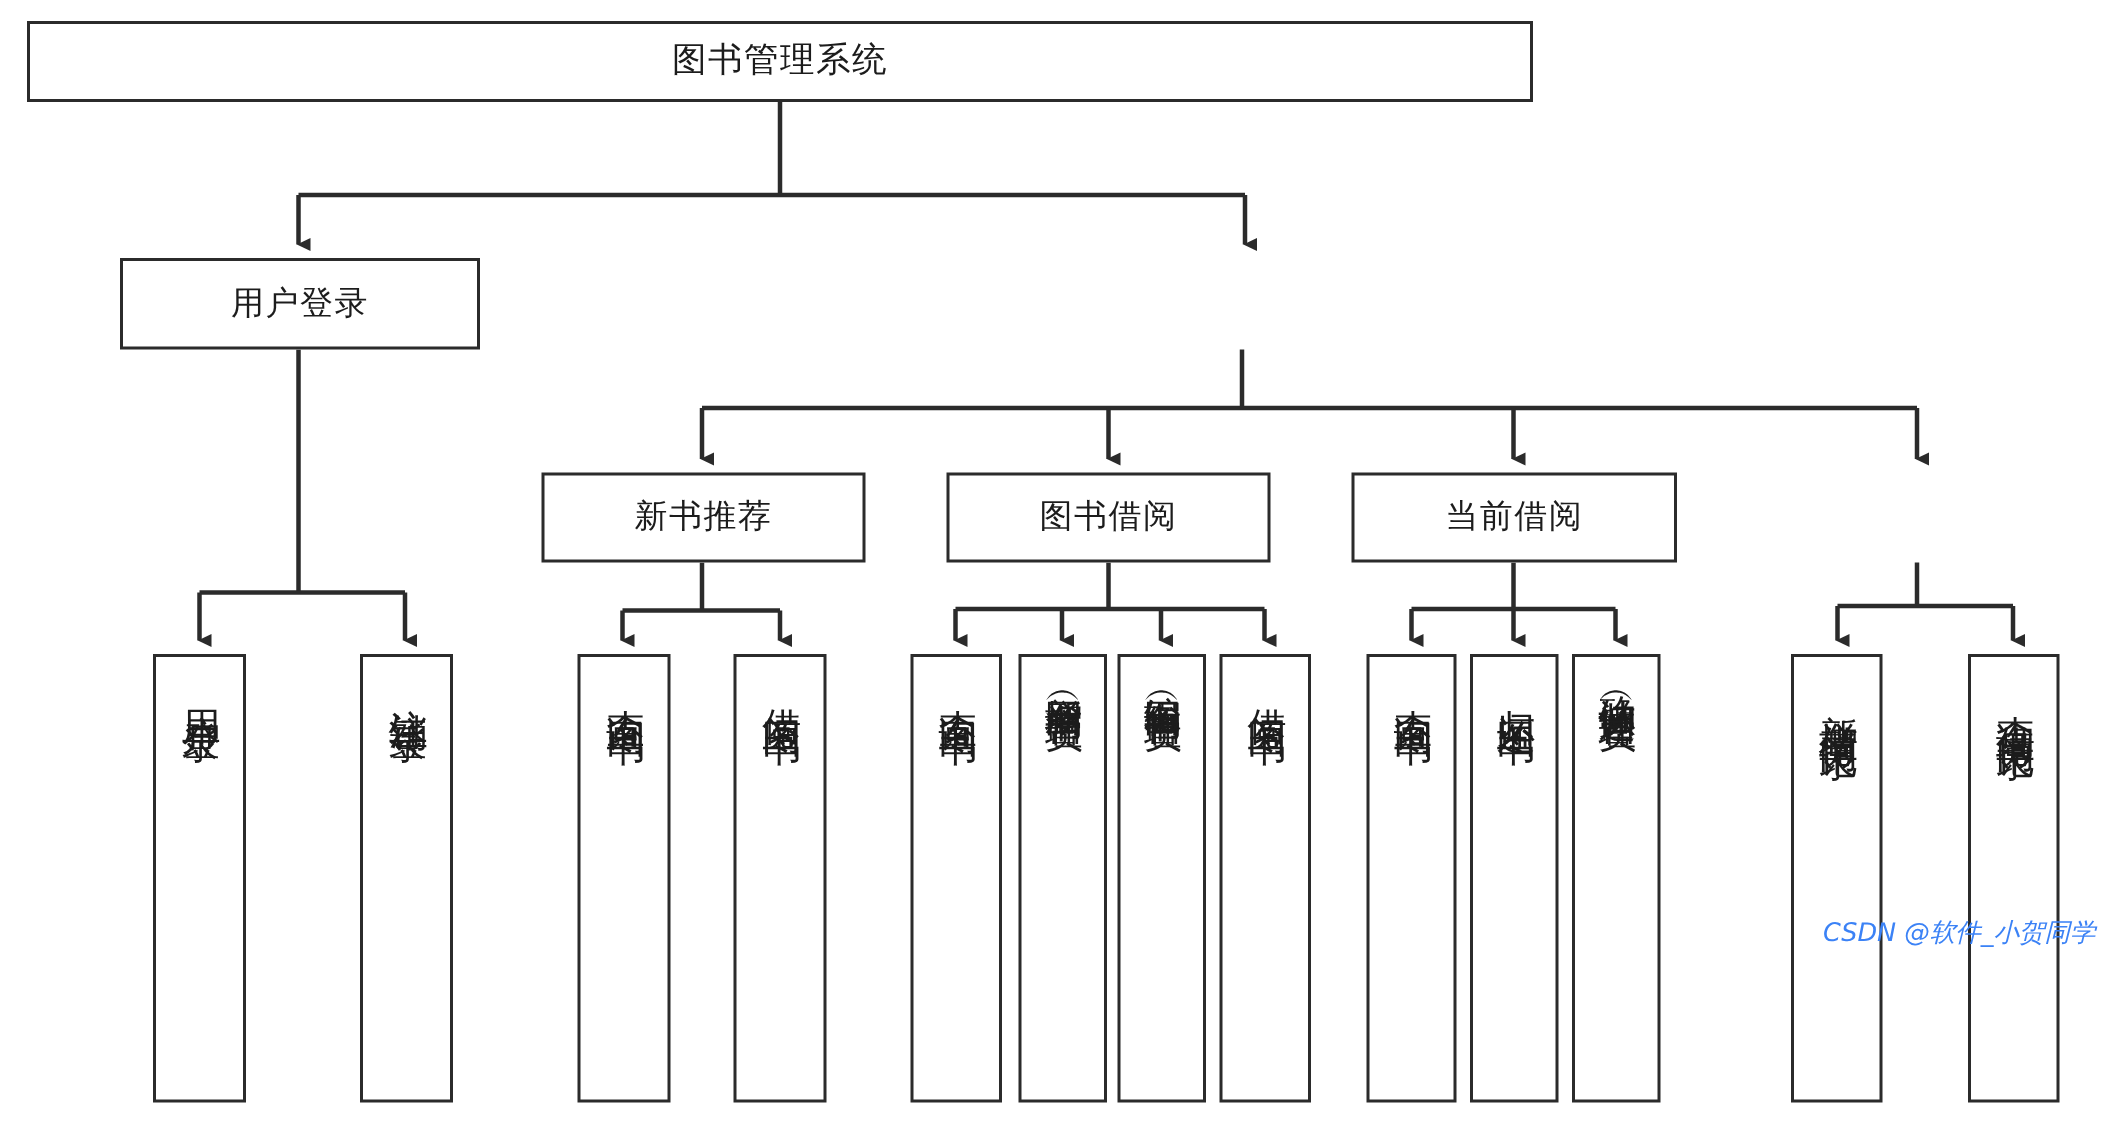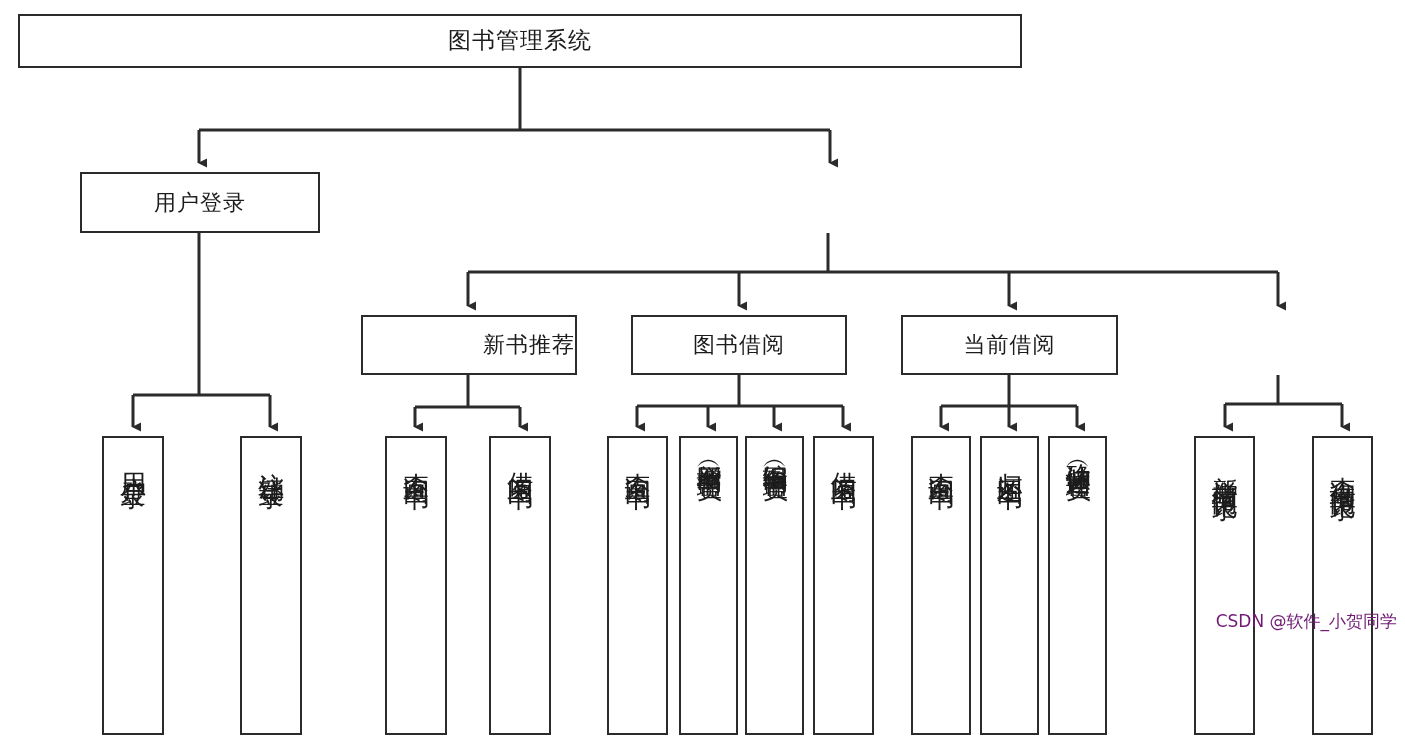--- a/index.html
+++ b/index.html
@@ -49,24 +49,25 @@
     line-height:1.05;
     letter-spacing:4px;
     white-space:normal;
   }
   .v-node.tight .lbl{font-size:25px;letter-spacing:2px;}
 
   #watermark{
     position:absolute;
     right:8px;bottom:4px;
     font-size:17px;
-    color:#701a75;
+    color:#3b82f6;
     z-index:5;
     white-space:nowrap;
     font-family:"DejaVu Sans","Liberation Sans",sans-serif;
+    font-style:italic;
   }
 </style>
 </head>
 <body>
 
 <div id="canvas">
 
   <svg id="wires" viewBox="0 0 1405 747" xmlns="http://www.w3.org/2000/svg">
     <defs>
       <marker id="ar" markerWidth="11" markerHeight="11" refX="5" refY="8.5" orient="auto" markerUnits="userSpaceOnUse">
@@ -120,21 +121,21 @@
 
   <div class="node h-node" id="n-root" style="left:18px;top:14px;width:1004px;height:54px;">
     <span class="lbl">图书管理系统</span>
   </div>
 
   <div class="node h-node" id="n-user-login" style="left:80px;top:172px;width:240px;height:61px;">
     <span class="lbl">用户登录</span>
   </div>
 
 
-  <div class="node h-node" id="n-new-book-rec" style="left:361px;top:315px;width:216px;height:60px;justify-content:flex-end;">
+  <div class="node h-node" id="n-new-book-rec" style="left:361px;top:315px;width:216px;height:60px;">
     <span class="lbl">新书推荐</span>
   </div>
 
   <div class="node h-node" id="n-book-borrow" style="left:631px;top:315px;width:216px;height:60px;">
     <span class="lbl">图书借阅</span>
   </div>
 
   <div class="node h-node" id="n-current-borrow" style="left:901px;top:315px;width:217px;height:60px;">
     <span class="lbl">当前借阅</span>
   </div>

